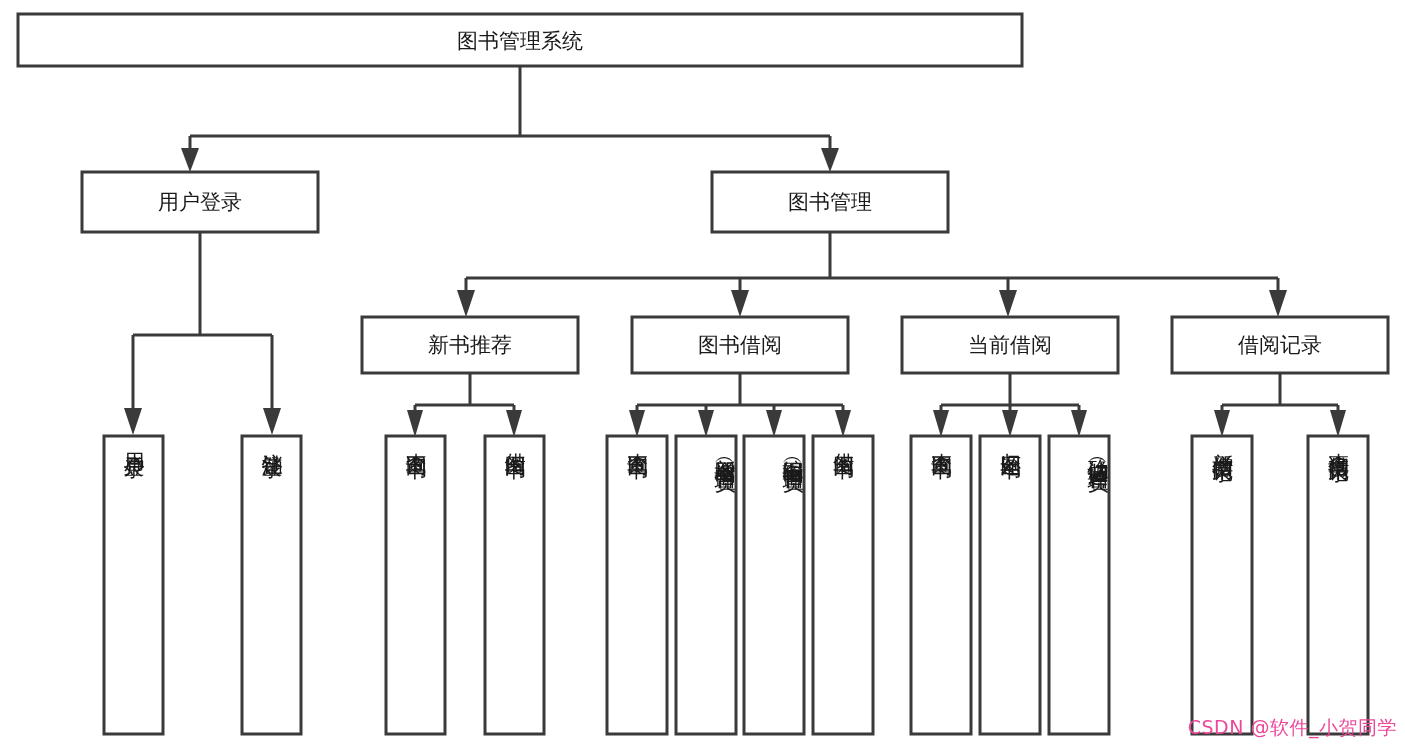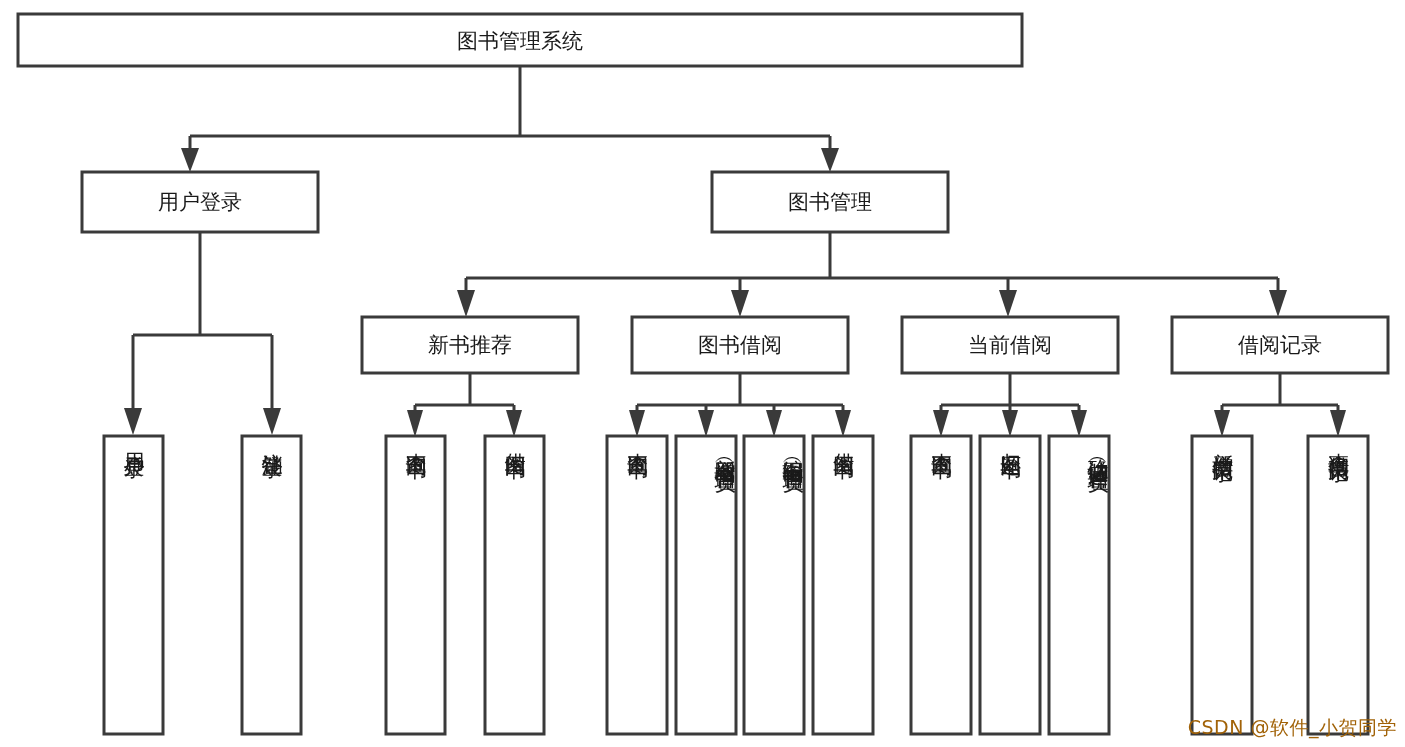--- a/index.html
+++ b/index.html
@@ -60,21 +60,21 @@
     text-align: center;
     white-space: nowrap;
     pointer-events: none;
   }
   .watermark {
     position: absolute;
     right: 8px;
     bottom: 6px;
     font-family: "DejaVu Sans", "Liberation Sans", sans-serif;
     font-size: 19px;
-    color: #a16207;
+    color: #ec4899;
     letter-spacing: 0.5px;
     white-space: nowrap;
   }
 </style>
 </head>
 <body>
 
 <div id="diagram-root">
 
   <svg class="flow" viewBox="0 0 1405 747">

